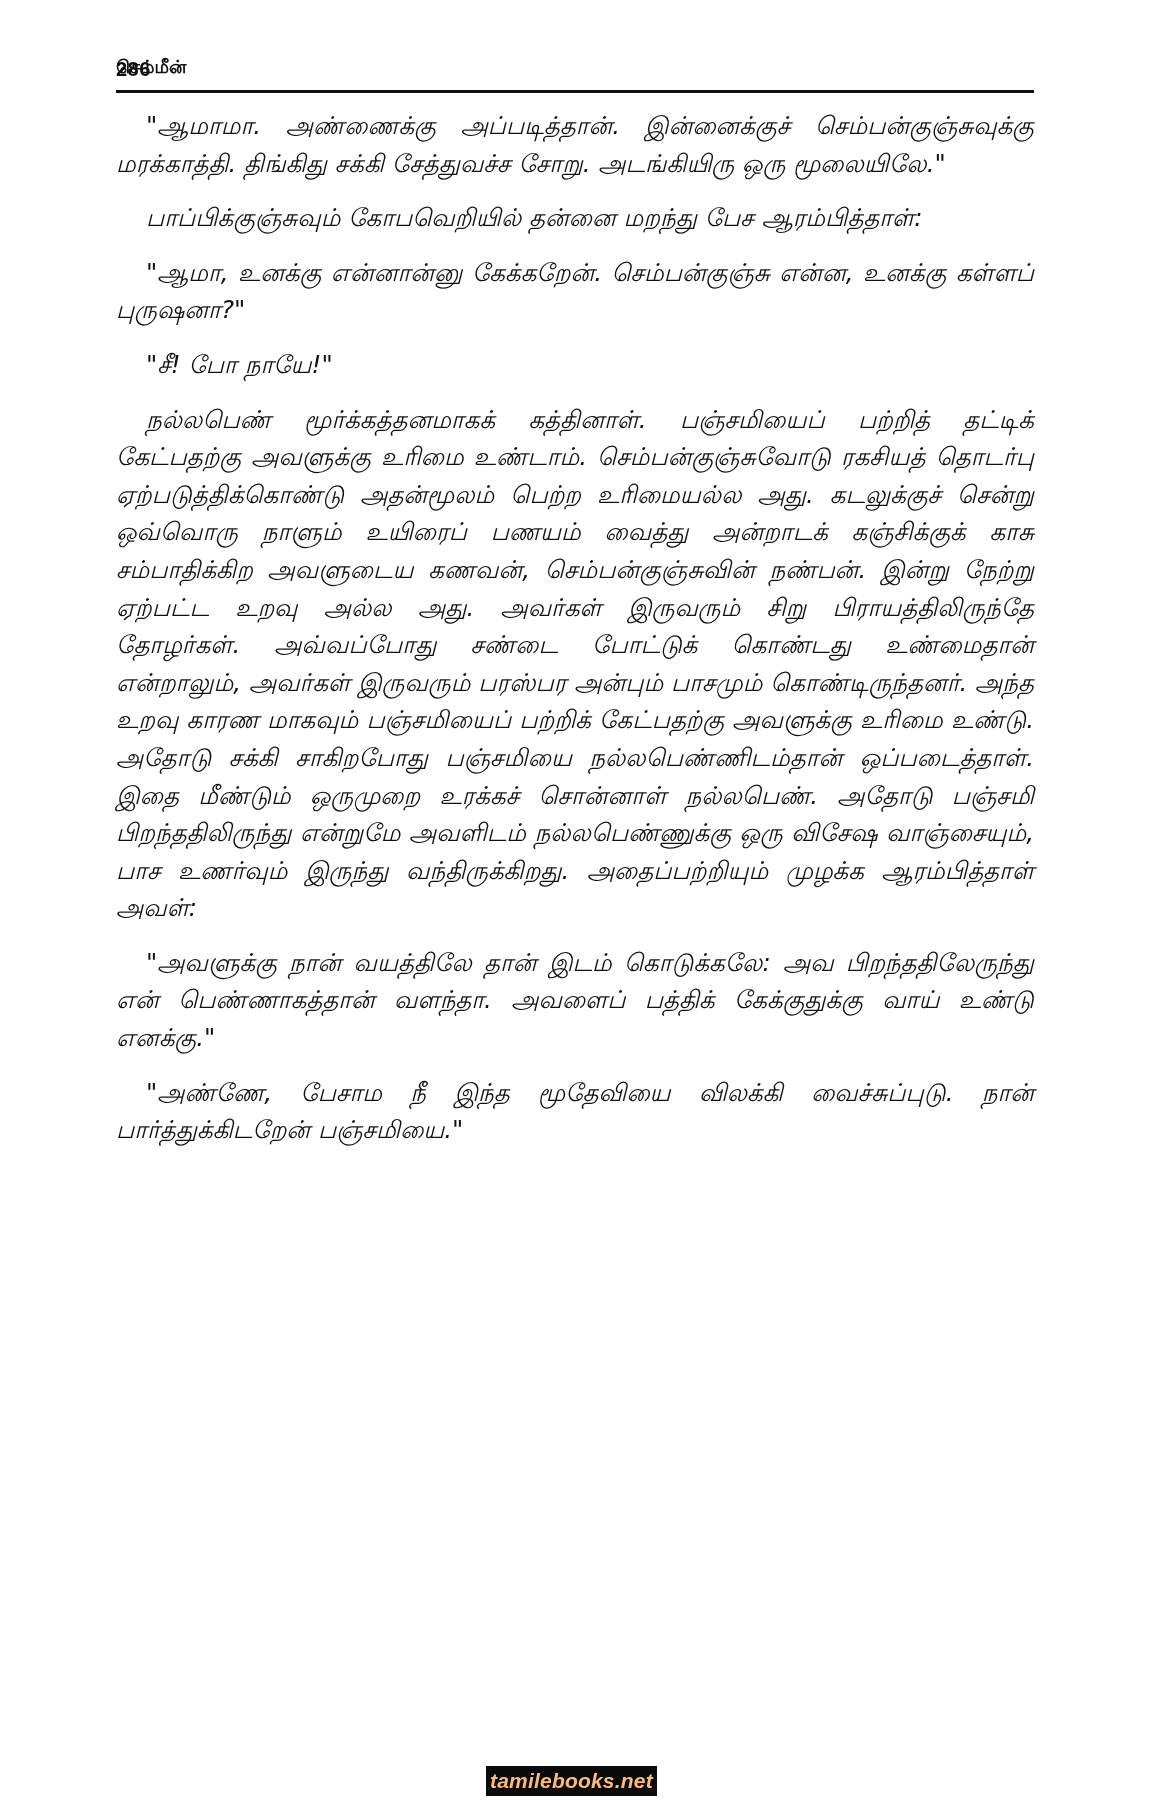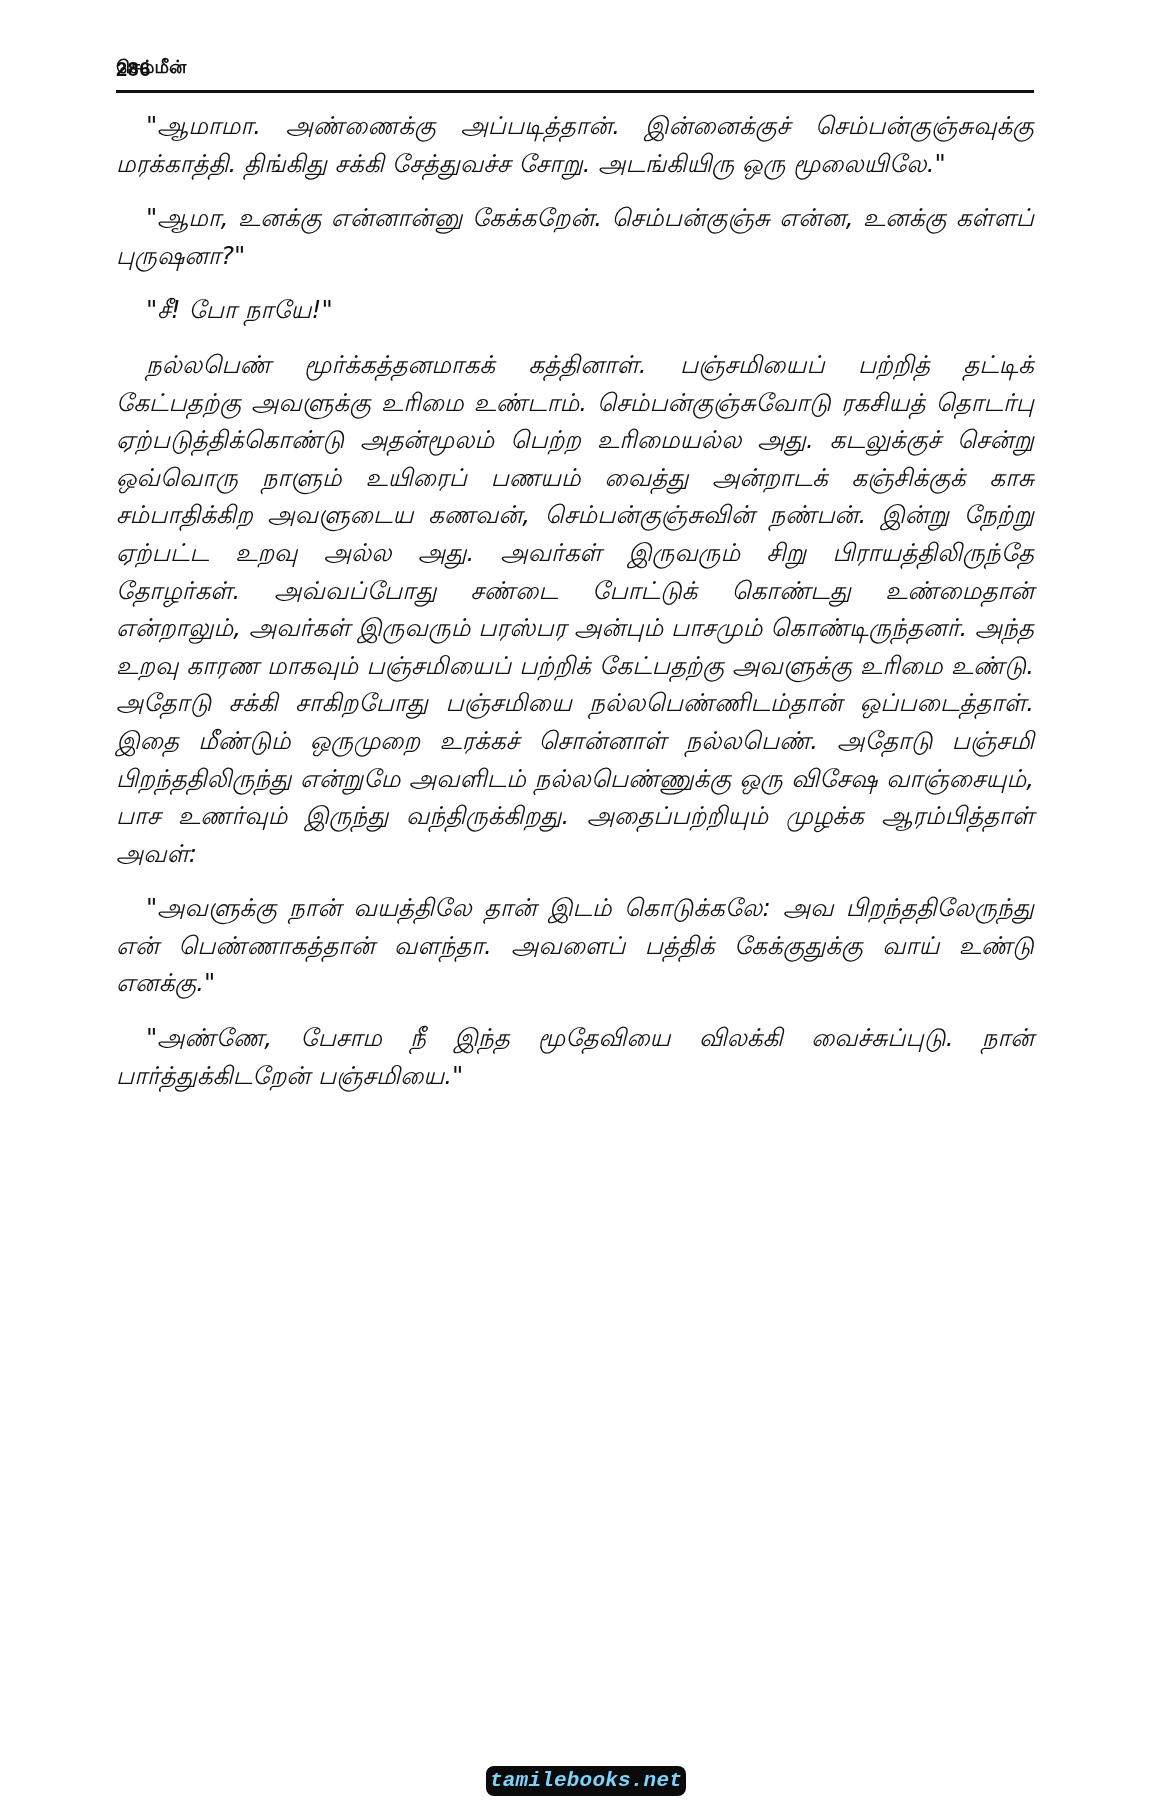--- a/index.html
+++ b/index.html
@@ -58,43 +58,43 @@
     }
     .para {
       margin: 0 0 17px 0;
       text-indent: 30px;
     }
     .footer-badge {
       position: absolute;
       left: 486px;
       top: 1766px;
       background: #0a0a0a;
-      color: #7dd3fc;
-      font-family: Liberation Mono, monospace;
+      color: #fdba74;
+      font-family: Liberation Sans, sans-serif;
       font-weight: bold;
       font-style: italic;
       font-size: 21px;
       line-height: 30px;
       padding: 0 4px;
       letter-spacing: 0.2px;
-      border-radius: 8px;
     }
   </style>
 </head>
 <body>
 
 <div class="page">
   <div class="running-head">
     <span class="page-number">286</span>
     <span class="book-title">செம்மீன்</span>
   </div>
   <div class="head-rule"></div>
 
   <div class="body-text">
     <p class="para">"ஆமாமா. அண்ணைக்கு அப்படித்தான். இன்னைக்குச் செம்பன்குஞ்சுவுக்கு மரக்காத்தி. திங்கிது சக்கி சேத்துவச்ச சோறு. அடங்கியிரு ஒரு மூலையிலே."</p>
+    <p class="para">பாப்பிக்குஞ்சுவும் கோபவெறியில் தன்னை மறந்து பேச ஆரம்பித்தாள்:</p>
     <p class="para">"ஆமா, உனக்கு என்னான்னு கேக்கறேன். செம்பன்குஞ்சு என்ன, உனக்கு கள்ளப் புருஷனா?"</p>
     <p class="para">"சீ! போ நாயே!"</p>
     <p class="para">நல்லபெண் மூர்க்கத்தனமாகக் கத்தினாள். பஞ்சமியைப் பற்றித் தட்டிக் கேட்பதற்கு அவளுக்கு உரிமை உண்டாம். செம்பன்குஞ்சுவோடு ரகசியத் தொடர்பு ஏற்படுத்திக்கொண்டு அதன்மூலம் பெற்ற உரிமையல்ல அது. கடலுக்குச் சென்று ஒவ்வொரு நாளும் உயிரைப் பணயம் வைத்து அன்றாடக் கஞ்சிக்குக் காசு சம்பாதிக்கிற அவளுடைய கணவன், செம்பன்குஞ்சுவின் நண்பன். இன்று நேற்று ஏற்பட்ட உறவு அல்ல அது. அவர்கள் இருவரும் சிறு பிராயத்திலிருந்தே தோழர்கள். அவ்வப்போது சண்டை போட்டுக் கொண்டது உண்மைதான் என்றாலும், அவர்கள் இருவரும் பரஸ்பர அன்பும் பாசமும் கொண்டிருந்தனர். அந்த உறவு காரண மாகவும் பஞ்சமியைப் பற்றிக் கேட்பதற்கு அவளுக்கு உரிமை உண்டு. அதோடு சக்கி சாகிறபோது பஞ்சமியை நல்லபெண்ணிடம்தான் ஒப்படைத்தாள். இதை மீண்டும் ஒருமுறை உரக்கச் சொன்னாள் நல்லபெண். அதோடு பஞ்சமி பிறந்ததிலிருந்து என்றுமே அவளிடம் நல்லபெண்ணுக்கு ஒரு விசேஷ வாஞ்சையும், பாச உணர்வும் இருந்து வந்திருக்கிறது. அதைப்பற்றியும் முழக்க ஆரம்பித்தாள் அவள்:</p>
     <p class="para">"அவளுக்கு நான் வயத்திலே தான் இடம் கொடுக்கலே: அவ பிறந்ததிலேருந்து என் பெண்ணாகத்தான் வளந்தா. அவளைப் பத்திக் கேக்குதுக்கு வாய் உண்டு எனக்கு."</p>
     <p class="para">"அண்ணே, பேசாம நீ இந்த மூதேவியை விலக்கி வைச்சுப்புடு. நான் பார்த்துக்கிடறேன் பஞ்சமியை."</p>
   </div>
 </div>
 
 <div class="footer-badge">tamilebooks.net</div>
 

